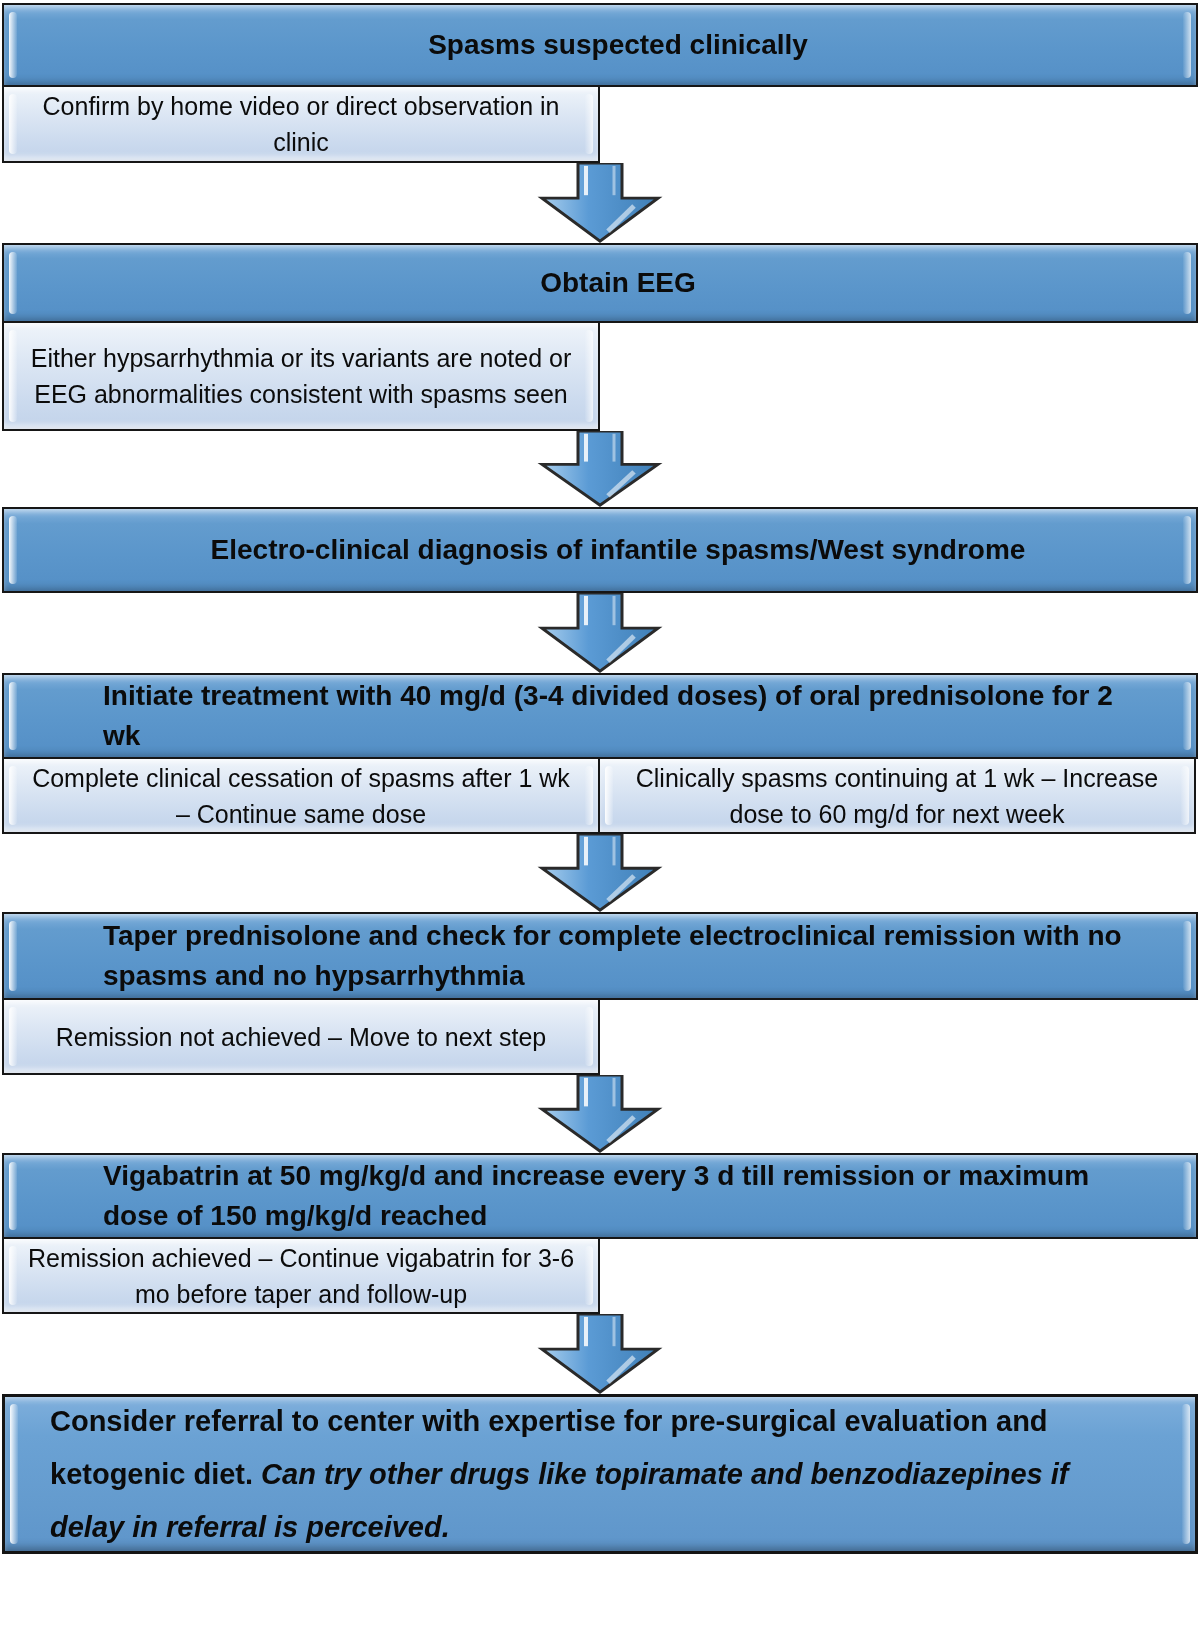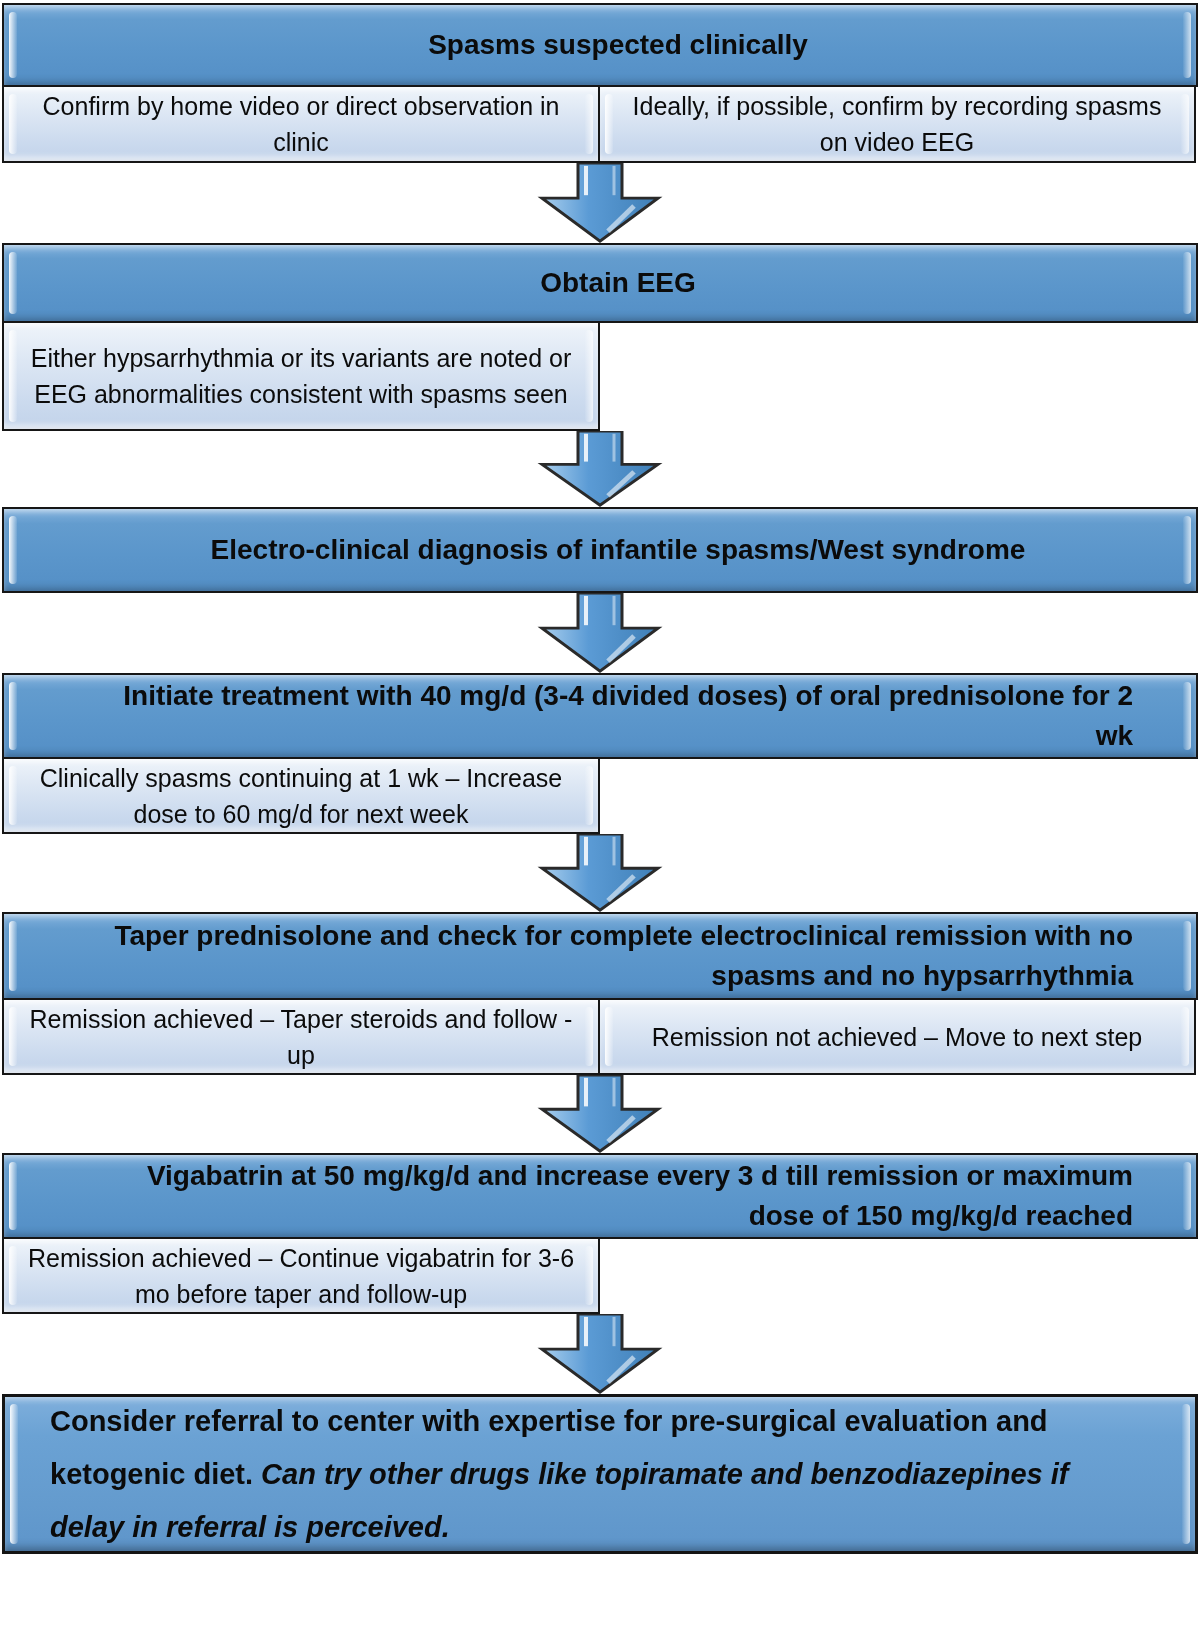--- a/index.html
+++ b/index.html
@@ -6,21 +6,21 @@
   body{font-family:"Liberation Sans","DejaVu Sans",sans-serif;color:#0b0b0b;}
   .canvas{position:relative;width:1200px;height:1645px;background:#ffffff;overflow:hidden;}
   .stack{padding-top:3px;}
 
   
   .step{width:1196px;margin:0 2px;}
   .hdr{
     position:relative;box-sizing:border-box;
     border:2px solid #161616;
     background:linear-gradient(180deg,#83b2dd 0%,#639cce 18%,#5b96cb 55%,#548fc6 100%);
-    display:flex;align-items:center;justify-content:center;text-align:right;
+    display:flex;align-items:center;justify-content:center;text-align:left;
     box-shadow:inset 0 4px 6px -2px rgba(255,255,255,.65), inset 0 -6px 8px -4px rgba(0,0,0,.30);
     padding-left:36px;
   }
   .hdr-text{font-weight:bold;font-size:28px;line-height:40px;max-width:1030px;}
   .bevel::before{
     content:"";position:absolute;left:5px;top:7px;bottom:7px;width:8px;border-radius:5px;
     background:linear-gradient(90deg,rgba(255,255,255,.95),rgba(255,255,255,.10));
     pointer-events:none;
   }
   .bevel::after{
@@ -82,23 +82,20 @@
   <div class="stack">
 
     <div class="step">
       <div class="hdr bevel h-s1">
         <span class="hdr-text">Spasms suspected clinically</span>
       </div>
       <div class="subrow">
         <div class="sub bevel b-s1">
           <span class="sub-text">Confirm by home video or direct observation in clinic</span>
         </div>
-        <div class="sub bevel b-s1">
-          <span class="sub-text">Ideally, if possible, confirm by recording spasms on video EEG</span>
-        </div>
       </div>
     </div>
     <div class="arrow-row a1">
       <svg viewBox="0 0 132 82" width="132" preserveAspectRatio="none">
         <path d="M44,0 L44,36 L8,36 L66,80 L124,36 L88,36 L88,0 Z" fill="url(#arrowGrad)" stroke="#2a2a2a" stroke-width="3"></path>
         <line x1="52" y1="3" x2="52" y2="33" stroke="rgba(255,255,255,0.85)" stroke-width="4"></line>
         <line x1="80" y1="3" x2="80" y2="33" stroke="rgba(255,255,255,0.45)" stroke-width="3"></line>
         <line x1="100" y1="44" x2="74" y2="70" stroke="rgba(255,255,255,0.55)" stroke-width="5"></line>
       </svg>
     </div>
@@ -135,41 +132,41 @@
         <line x1="100" y1="44" x2="74" y2="70" stroke="rgba(255,255,255,0.55)" stroke-width="5"></line>
       </svg>
     </div>
 
     <div class="step">
       <div class="hdr bevel h-s4">
         <span class="hdr-text">Initiate treatment with 40 mg/d (3-4 divided doses) of oral prednisolone for 2 wk</span>
       </div>
       <div class="subrow">
         <div class="sub bevel b-s4">
+          <span class="sub-text">Complete clinical cessation  of spasms after 1 wk – Continue same dose</span>
+        </div>
+        <div class="sub bevel b-s4">
           <span class="sub-text">Clinically spasms continuing at 1 wk – Increase dose to 60 mg/d for next week</span>
         </div>
       </div>
     </div>
     <div class="arrow-row a4">
       <svg viewBox="0 0 132 82" width="132" preserveAspectRatio="none">
         <path d="M44,0 L44,36 L8,36 L66,80 L124,36 L88,36 L88,0 Z" fill="url(#arrowGrad)" stroke="#2a2a2a" stroke-width="3"></path>
         <line x1="52" y1="3" x2="52" y2="33" stroke="rgba(255,255,255,0.85)" stroke-width="4"></line>
         <line x1="80" y1="3" x2="80" y2="33" stroke="rgba(255,255,255,0.45)" stroke-width="3"></line>
         <line x1="100" y1="44" x2="74" y2="70" stroke="rgba(255,255,255,0.55)" stroke-width="5"></line>
       </svg>
     </div>
 
     <div class="step">
       <div class="hdr bevel h-s5">
         <span class="hdr-text">Taper prednisolone and check for complete electroclinical remission with no spasms and no hypsarrhythmia</span>
       </div>
       <div class="subrow">
-        <div class="sub bevel b-s5">
-          <span class="sub-text">Remission achieved  – Taper steroids and follow -up</span>
-        </div>
         <div class="sub bevel b-s5">
           <span class="sub-text">Remission not achieved   – Move to next step</span>
         </div>
       </div>
     </div>
     <div class="arrow-row a5">
       <svg viewBox="0 0 132 82" width="132" preserveAspectRatio="none">
         <path d="M44,0 L44,36 L8,36 L66,80 L124,36 L88,36 L88,0 Z" fill="url(#arrowGrad)" stroke="#2a2a2a" stroke-width="3"></path>
         <line x1="52" y1="3" x2="52" y2="33" stroke="rgba(255,255,255,0.85)" stroke-width="4"></line>
         <line x1="80" y1="3" x2="80" y2="33" stroke="rgba(255,255,255,0.45)" stroke-width="3"></line>

